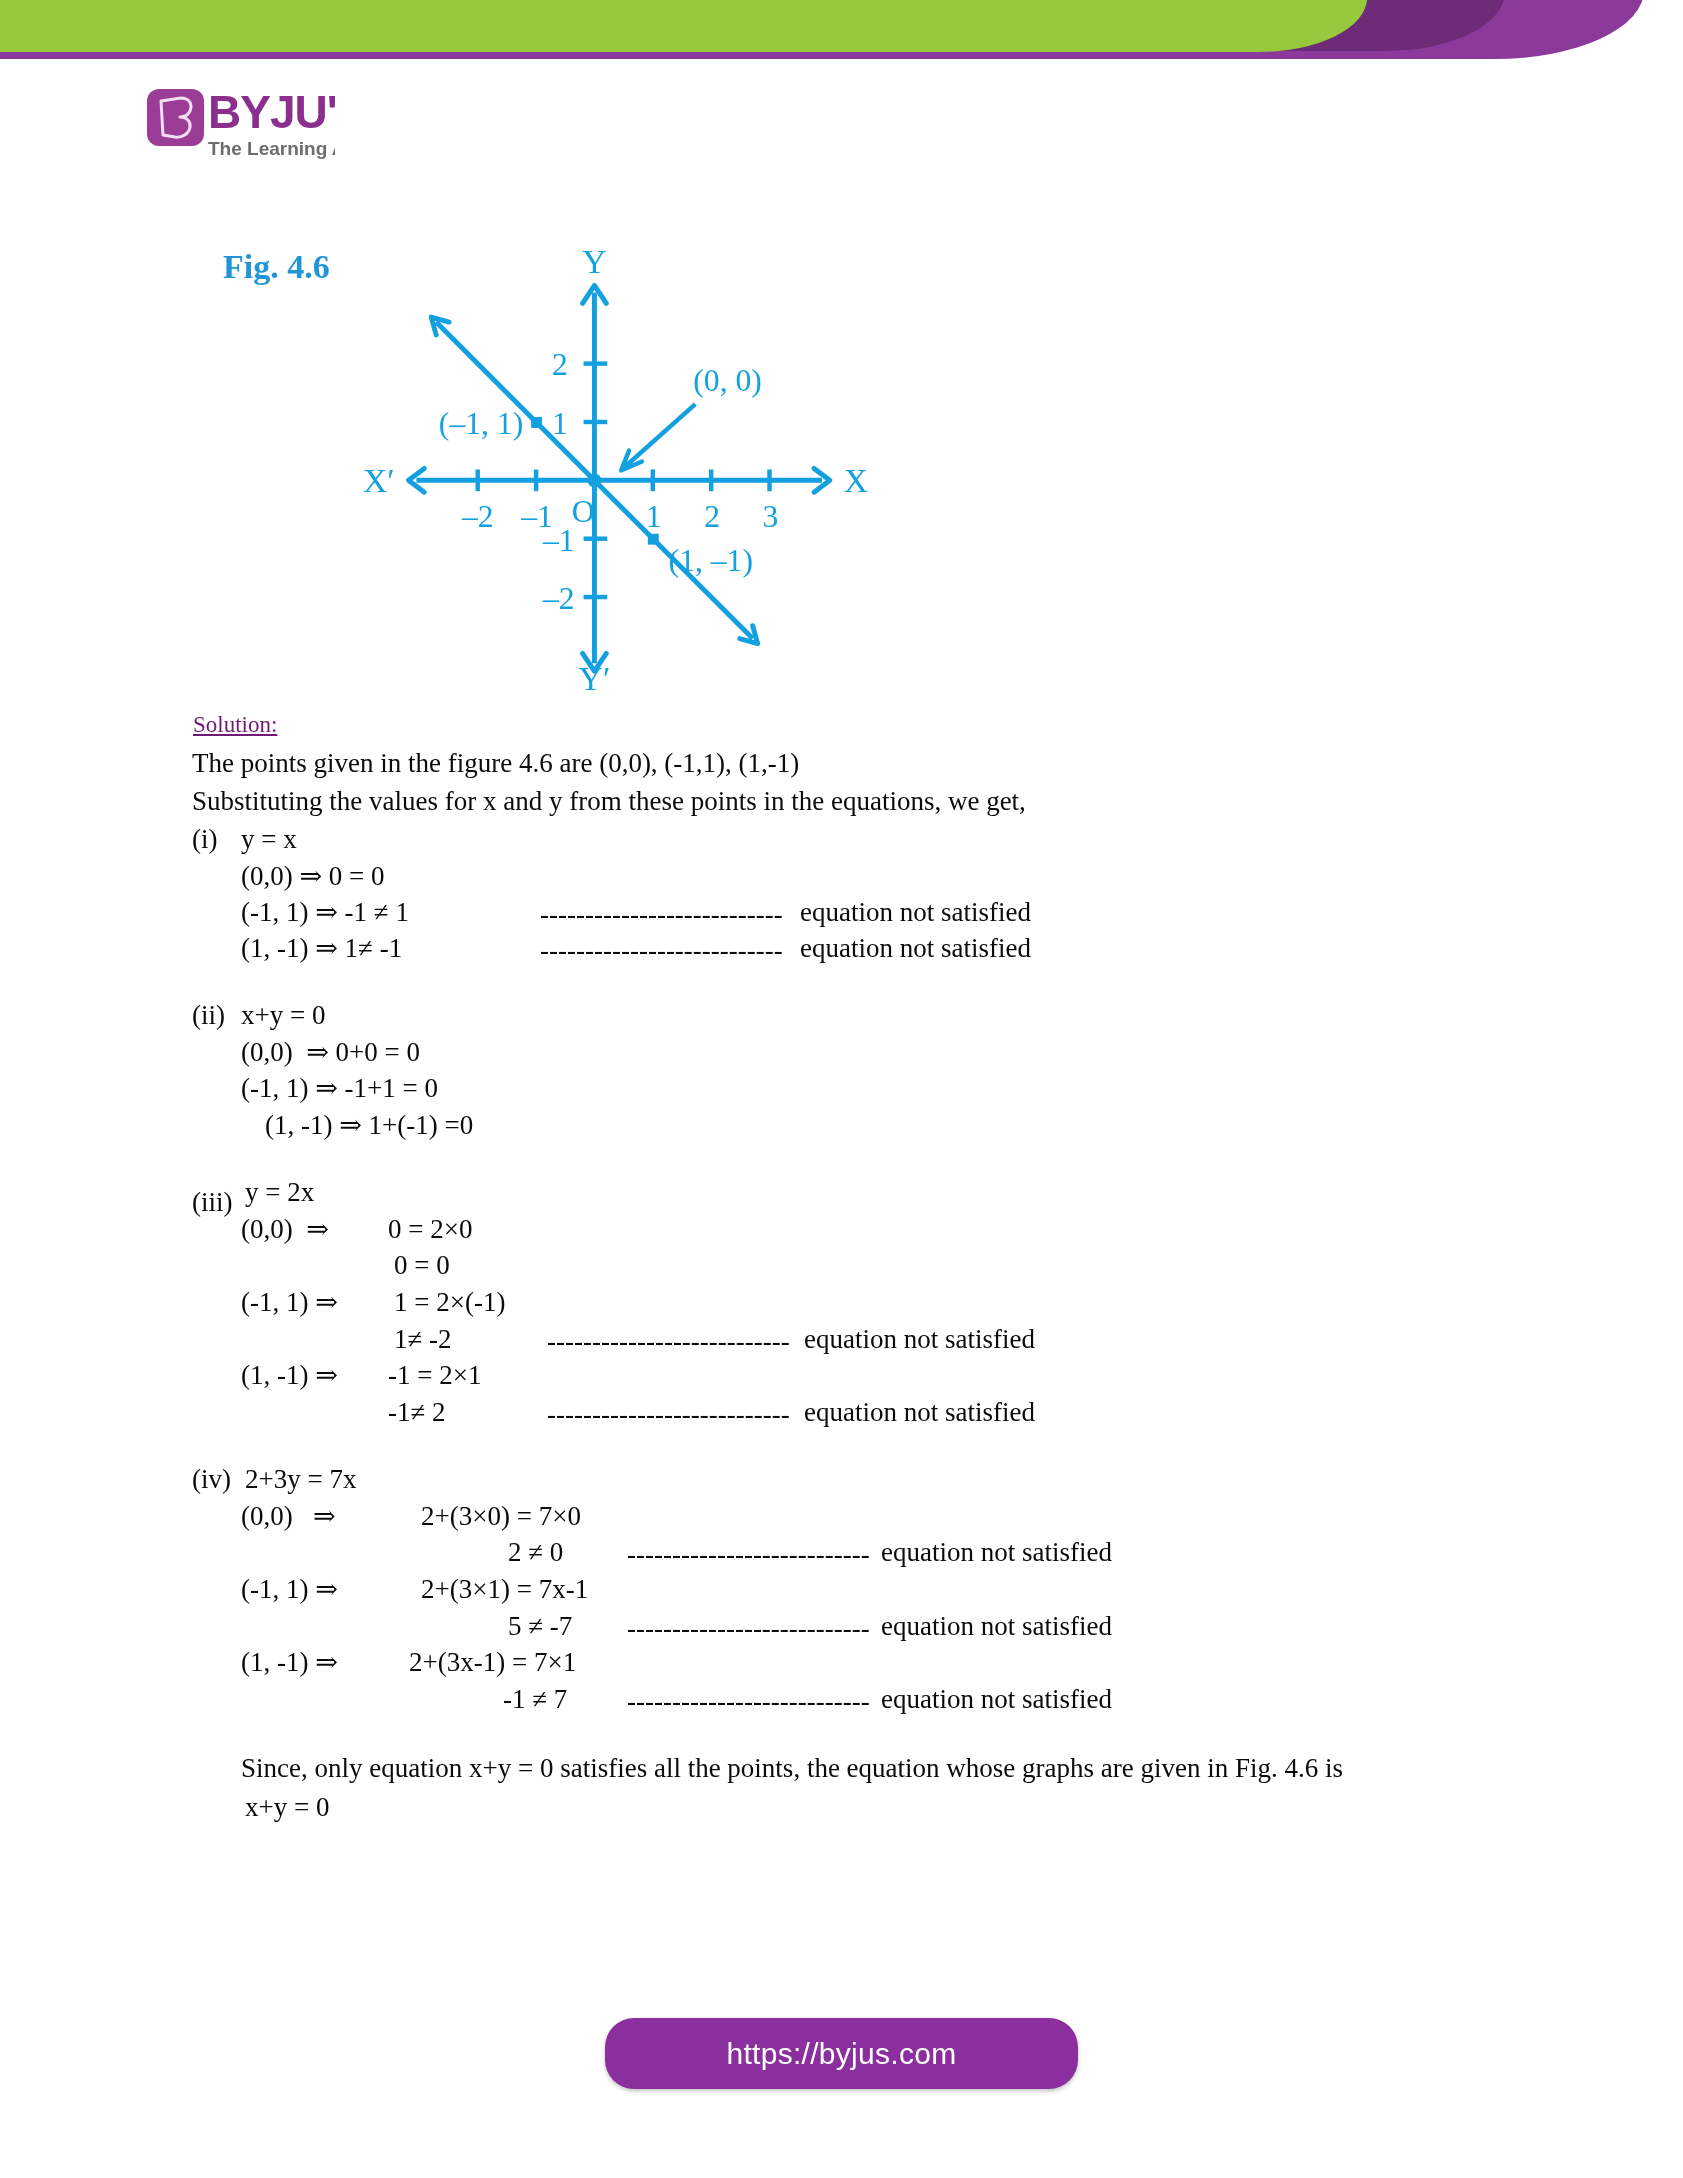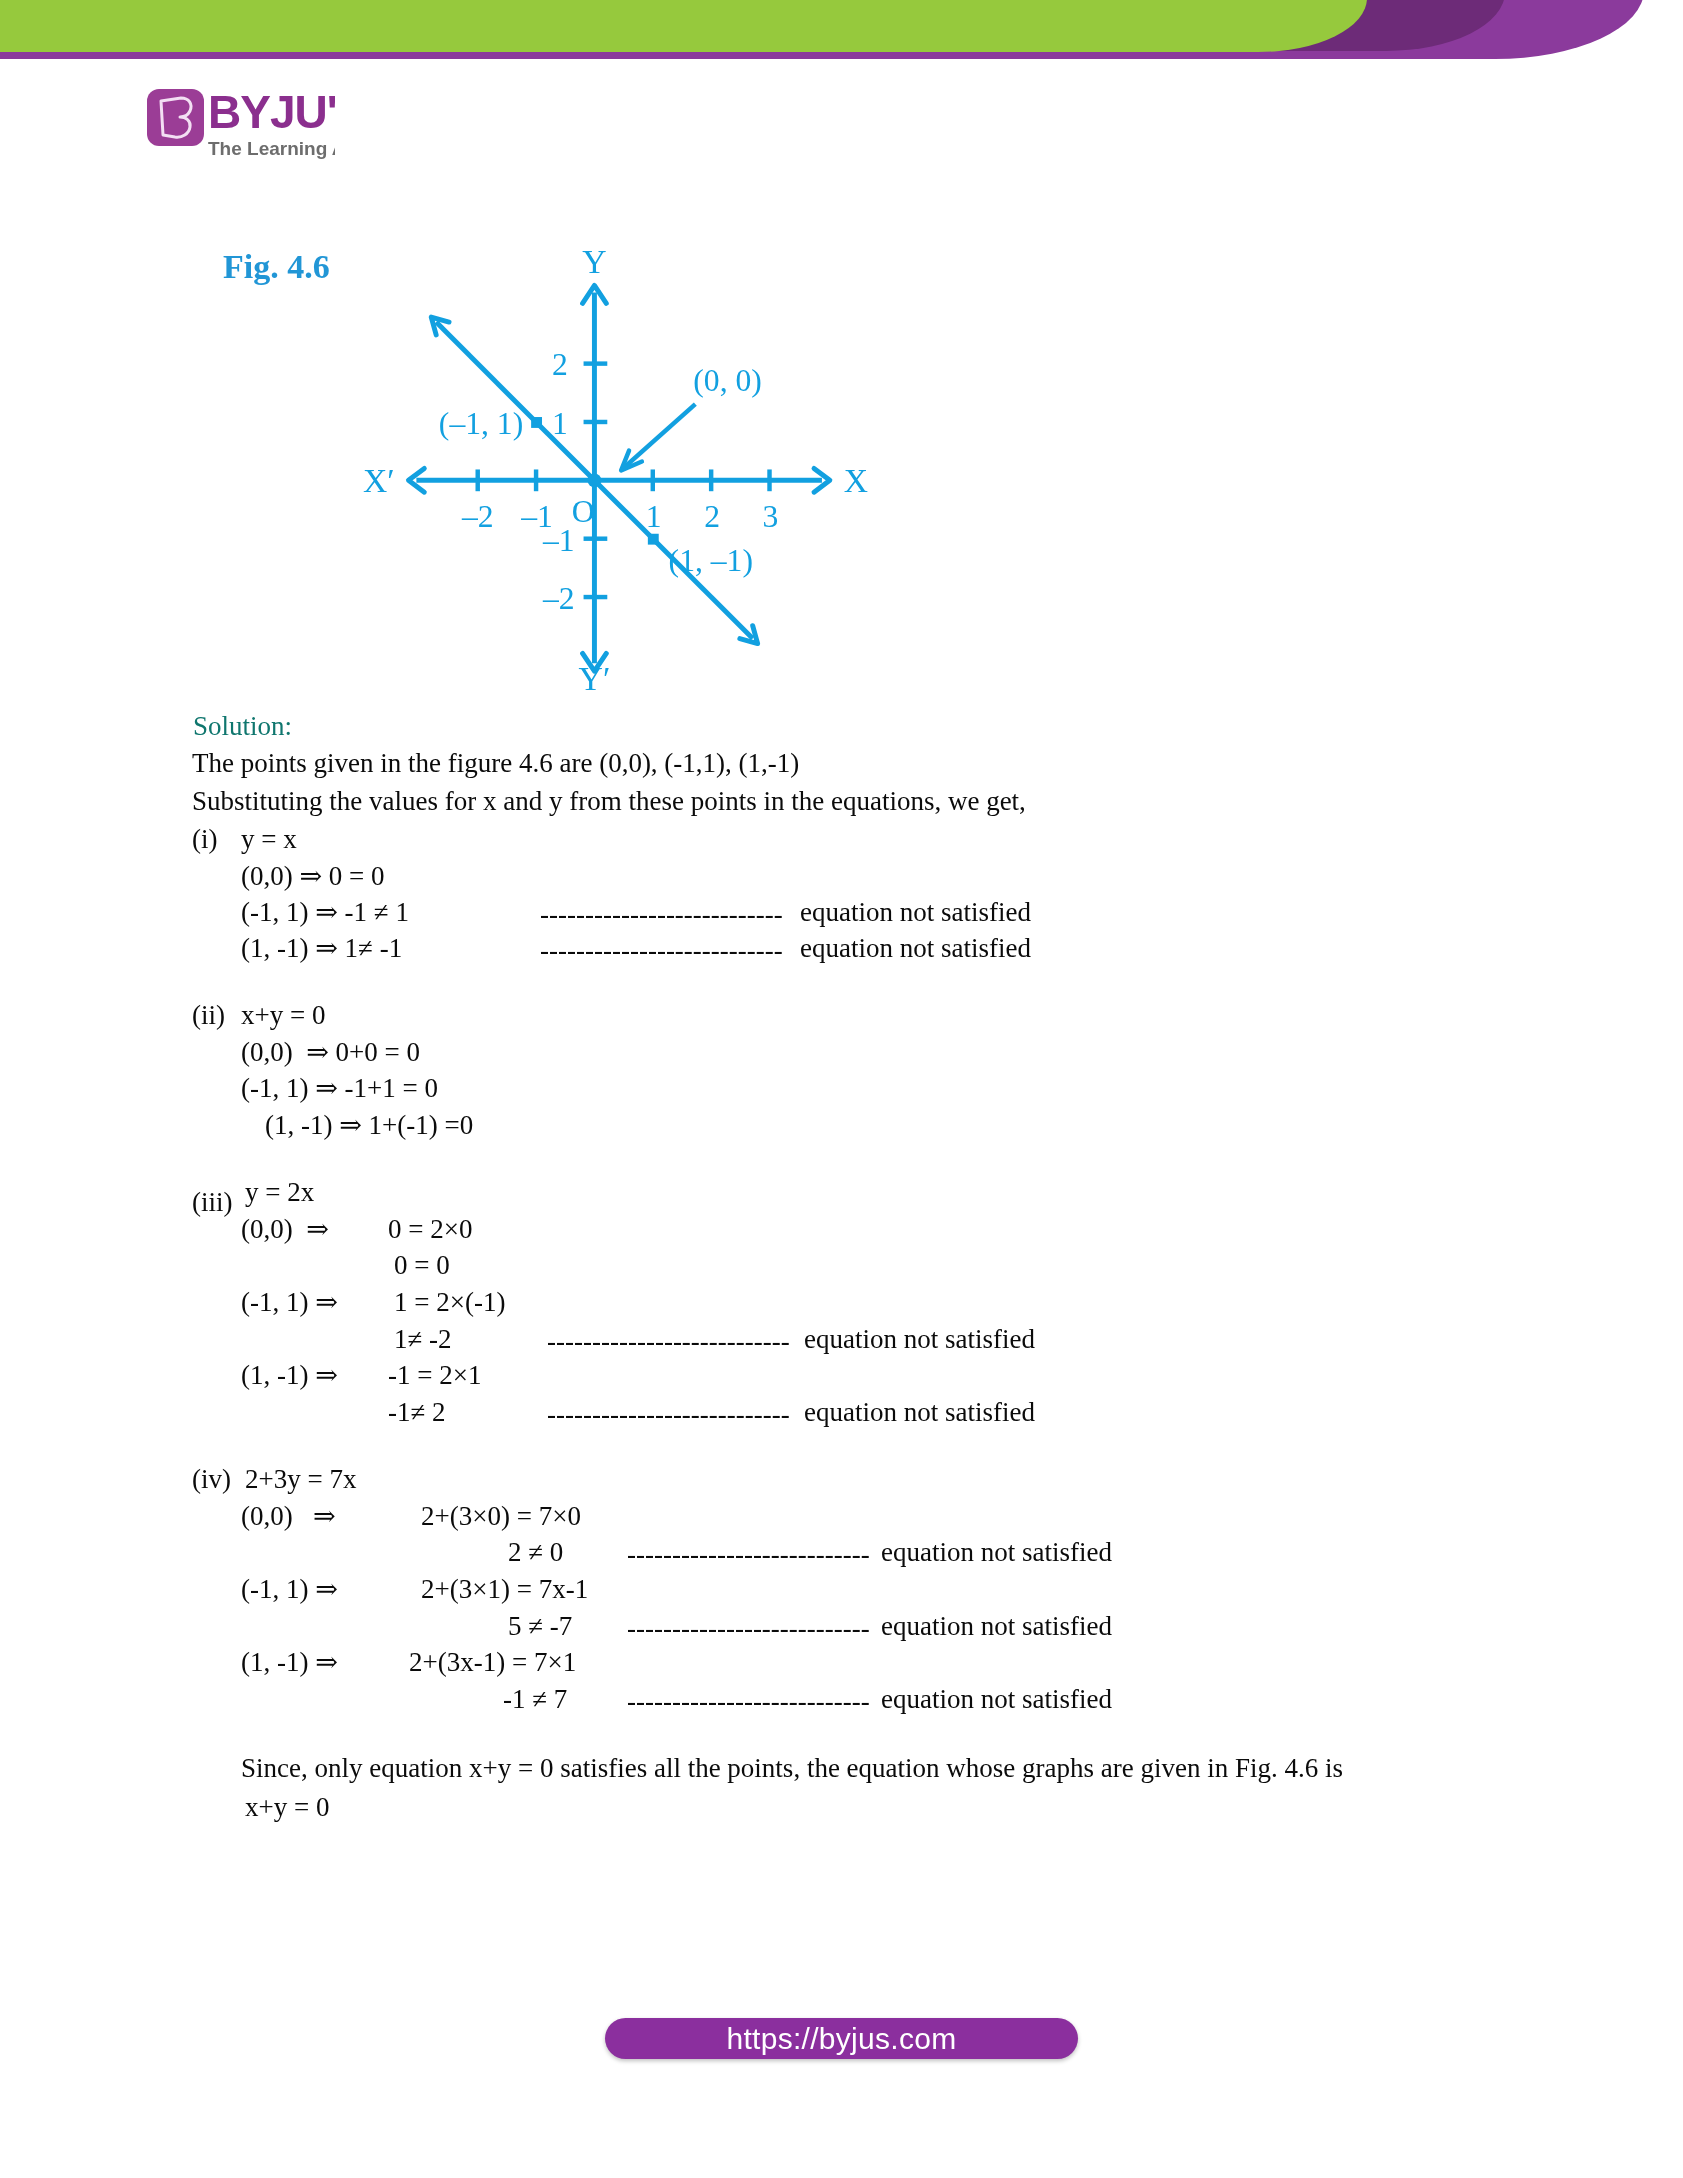--- a/index.html
+++ b/index.html
@@ -142,39 +142,40 @@
   }
   .txt {
     position: absolute;
     font-family: "Liberation Serif", "DejaVu Serif", serif;
     font-size: 27px;
     color: #0b0b0b;
     white-space: pre;
     line-height: 1;
   }
   .solution-head {
-    color: #0f766e;
-    font-size: 27px;
+    color: #701a75;
+    font-size: 23px;
+    text-decoration: underline;
   }
   .dashline {
     position: absolute;
     font-family: "Liberation Serif", "DejaVu Serif", serif;
     font-size: 27px;
     color: #0b0b0b;
     white-space: pre;
     letter-spacing: 0px;
   }
 
   
   .footer-btn {
     position: absolute;
     left: 605px;
     top: 2018px;
     width: 473px;
-    height: 41px;
+    height: 71px;
     background: #8b2f9e;
     border-radius: 29px;
     display: flex;
     align-items: center;
     justify-content: center;
     box-shadow: 0 2px 4px rgba(0,0,0,0.25);
   }
   .footer-btn span {
     font-family: "Liberation Sans", "DejaVu Sans", sans-serif;
     font-size: 30px;

